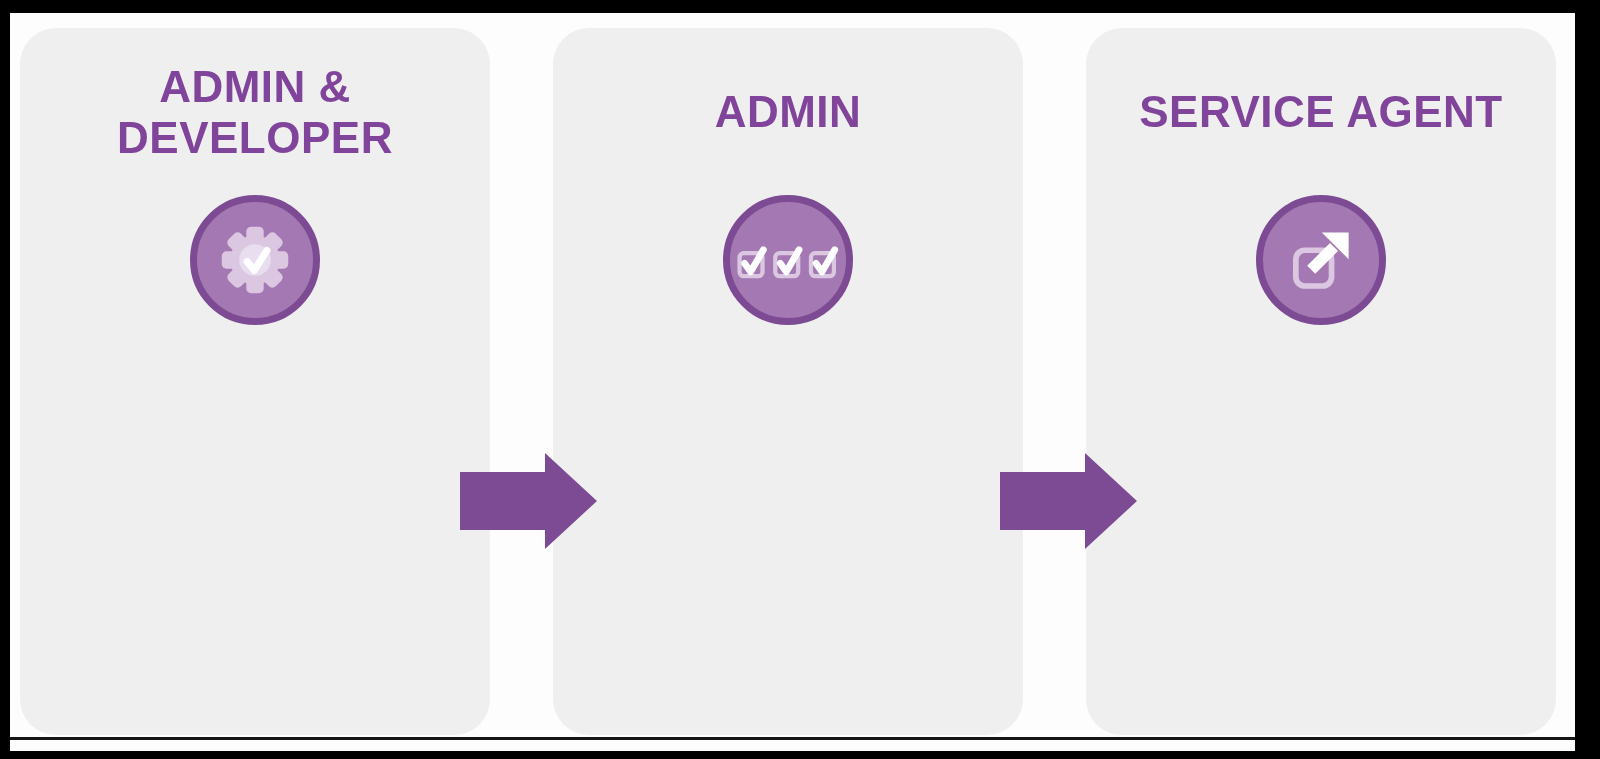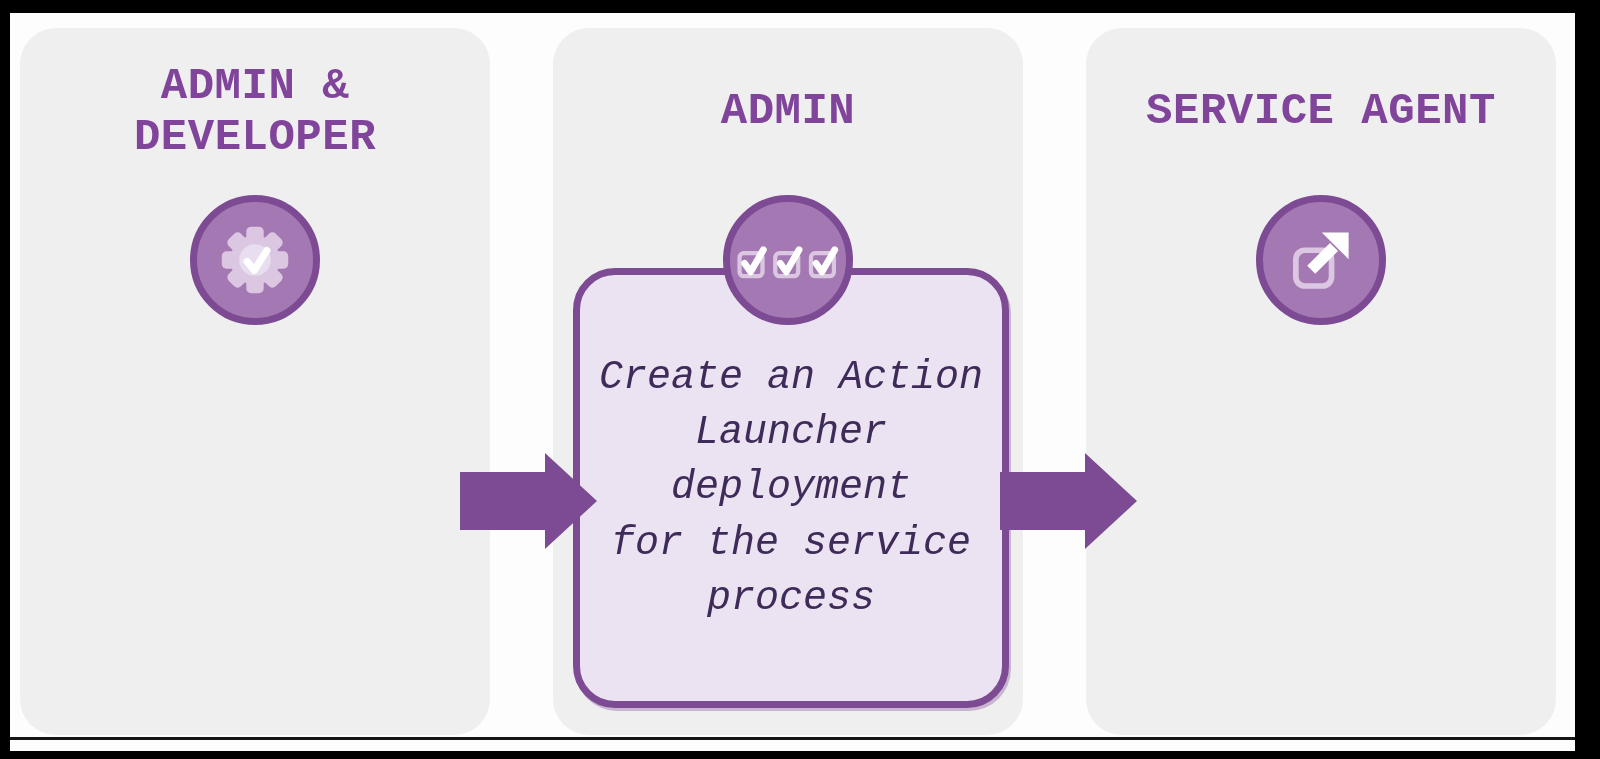--- a/index.html
+++ b/index.html
@@ -11,21 +11,21 @@
   *{margin:0;padding:0;box-sizing:border-box;}
   html,body{width:1600px;height:759px;overflow:hidden;}
   body{background:var(--c-frame);font-family:"Liberation Sans",sans-serif;position:relative;}
 
   .canvas{
     position:absolute;left:10px;top:13px;right:25px;bottom:8px;
     background:var(--c-canvas);
   }
   .columns{
     position:absolute;left:10px;top:15px;width:1536px;height:707px;
-    display:flex;gap:63px;font-family:Liberation Mono, monospace;
+    display:flex;gap:63px;
   }
   .column{
     flex:1;position:relative;background:var(--c-column);border-radius:36px;
   }
   .col-heading{
     position:absolute;top:0;left:0;right:0;height:168px;
     display:flex;align-items:center;justify-content:center;
     text-align:center;font-weight:bold;font-size:44px;line-height:1.16;
     letter-spacing:0.5px;color:var(--c-heading);white-space:pre-line;
   }
@@ -78,27 +78,20 @@
             <circle class="fill-light" cx="48" cy="48" r="31"></circle>
             <circle class="fill-disc" cx="48" cy="48" r="20"></circle>
             <path class="stroke-white" d="M38 50 L47 61 L63 36" stroke-width="9" stroke-linecap="round" stroke-linejoin="round"></path>
           </g>
         </svg>
       </div>
     </div>
 
     <div class="column">
       <div class="col-heading">ADMIN</div>
-      <div class="panel">
-        <div class="panel-text">Create an Action
-Launcher
-deployment
-for the service
-process</div>
-      </div>
       <div class="icon-circle">
         <svg width="102" height="42" viewBox="0 0 120 48">
           <g>
             <rect class="stroke-light" x="3" y="16" width="27" height="27" rx="5" stroke-width="5"></rect>
             <path class="stroke-white" d="M9 28 L16 38 L31 12" stroke-width="8" stroke-linecap="round" stroke-linejoin="round"></path>
             <rect class="stroke-light" x="45" y="16" width="27" height="27" rx="5" stroke-width="5"></rect>
             <path class="stroke-white" d="M51 28 L58 38 L73 12" stroke-width="8" stroke-linecap="round" stroke-linejoin="round"></path>
             <rect class="stroke-light" x="87" y="16" width="27" height="27" rx="5" stroke-width="5"></rect>
             <path class="stroke-white" d="M93 28 L100 38 L115 12" stroke-width="8" stroke-linecap="round" stroke-linejoin="round"></path>
           </g>

